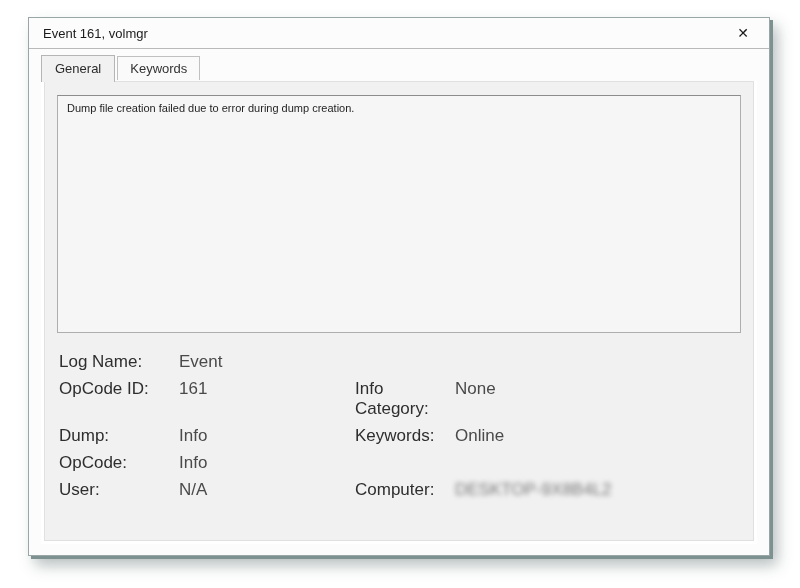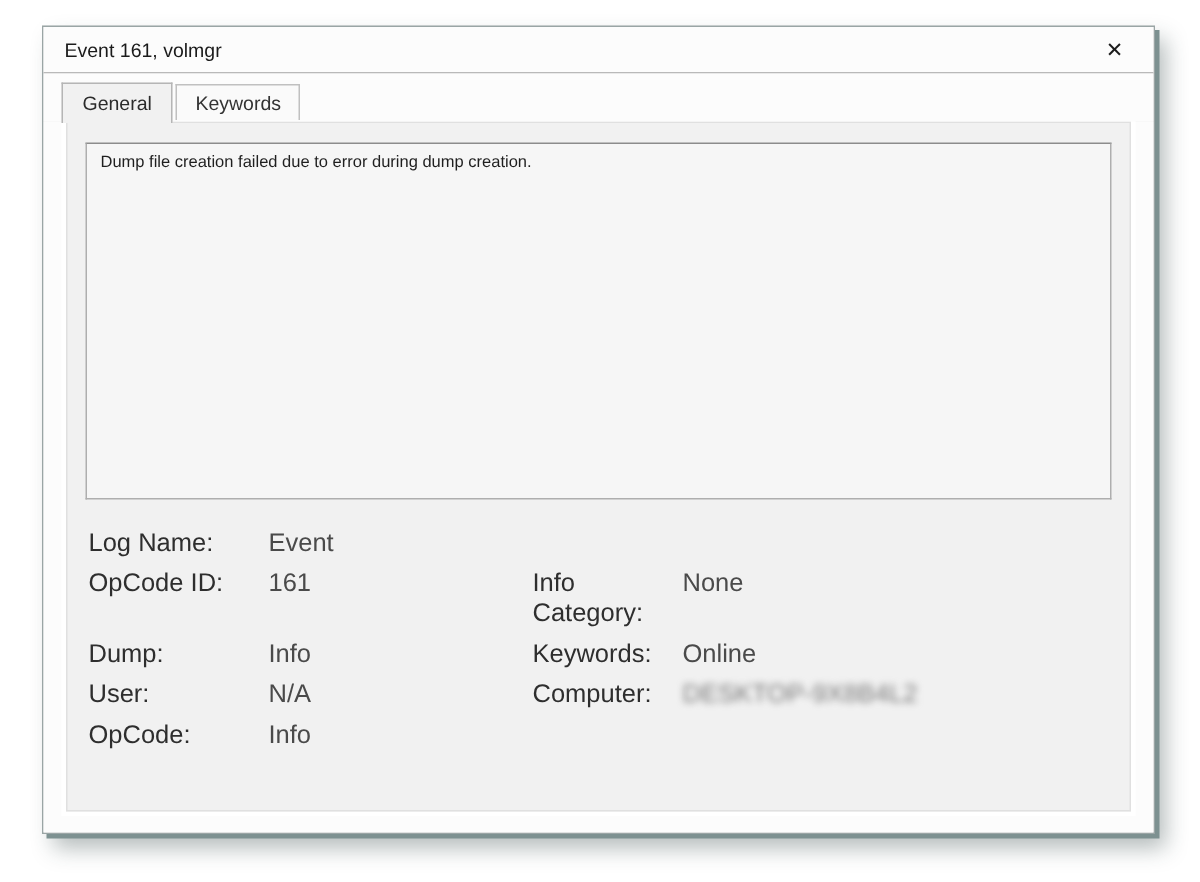--- a/index.html
+++ b/index.html
@@ -105,31 +105,31 @@
           </div>
 
           <div class="frow">
             <span class="lbl c1">Dump:</span>
             <span class="val c2">Info</span>
             <span class="lbl c3">Keywords:</span>
             <span class="val c4">Online</span>
           </div>
 
           <div class="frow">
+            <span class="lbl c1">OpCode:</span>
+            <span class="val c2">Info</span>
+            <span class="lbl c3"></span>
+            <span class="val c4"></span>
+          </div>
+
+          <div class="frow">
             <span class="lbl c1">User:</span>
             <span class="val c2">N/A</span>
             <span class="lbl c3">Computer:</span>
             <span class="val c4 redacted">DESKTOP-9X8B4L2</span>
-          </div>
-
-          <div class="frow">
-            <span class="lbl c1">OpCode:</span>
-            <span class="val c2">Info</span>
-            <span class="lbl c3"></span>
-            <span class="val c4"></span>
           </div>
 
 
         </div>
       </div>
     </div>
 
   </div>
 </div>
 

